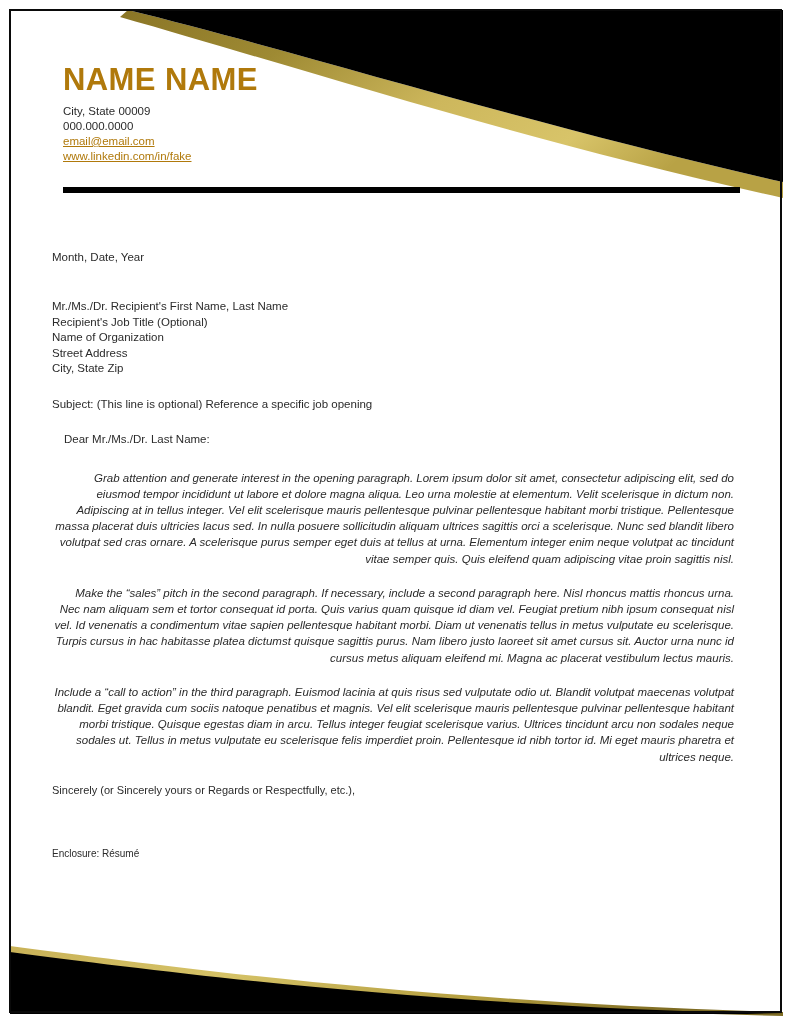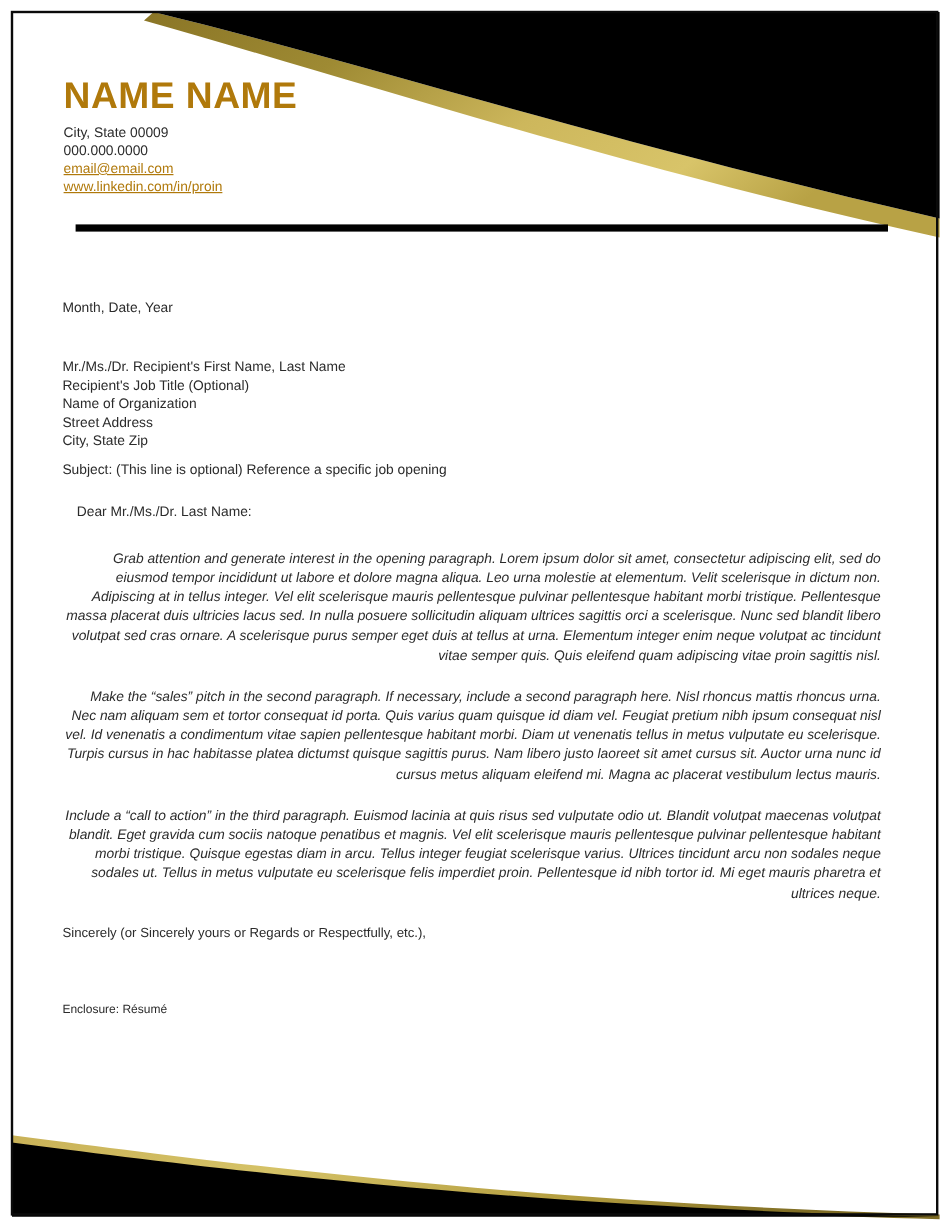--- a/index.html
+++ b/index.html
@@ -51,21 +51,21 @@
     position: absolute;
     left: 0;
     top: 0;
     width: 793px;
     height: 1024px;
     z-index: 3;
   }
 
   #header-block {
     position: absolute;
-    left: 53px;
+    left: 63px;
     top: 63px;
     width: 420px;
   }
 
   #name-heading {
     font-size: 31px;
     font-weight: bold;
     color: #b0790b;
     letter-spacing: 0.4px;
     line-height: 1.12;
@@ -107,21 +107,21 @@
   }
 
   .date-line {
     font-size: 11.5px;
     color: #2b2b2b;
     line-height: 15px;
     margin-bottom: 34px;
   }
 
   .recipient-block {
-    margin-bottom: 8px;
+    margin-bottom: 20px;
   }
 
   .recipient-line {
     font-size: 11.5px;
     color: #2b2b2b;
     line-height: 15.5px;
   }
 
   .subject-line {
     font-size: 11.5px;
@@ -221,21 +221,21 @@
 
     <div id="header-block">
       <div id="name-heading">NAME NAME</div>
 
       <div class="contact-line">City, State 00009</div>
 
       <div class="contact-line">000.000.0000</div>
 
       <a class="contact-link">email@email.com</a>
 
-      <a class="contact-link">www.linkedin.com/in/proin</a>
+      <a class="contact-link">www.linkedin.com/in/fake</a>
     </div>
 
     <div id="header-rule"></div>
 
     <div id="letter-body">
 
       <div class="date-line">Month, Date, Year</div>
 
       <div class="recipient-block">
         <div class="recipient-line">Mr./Ms./Dr. Recipient's First Name, Last Name</div>

